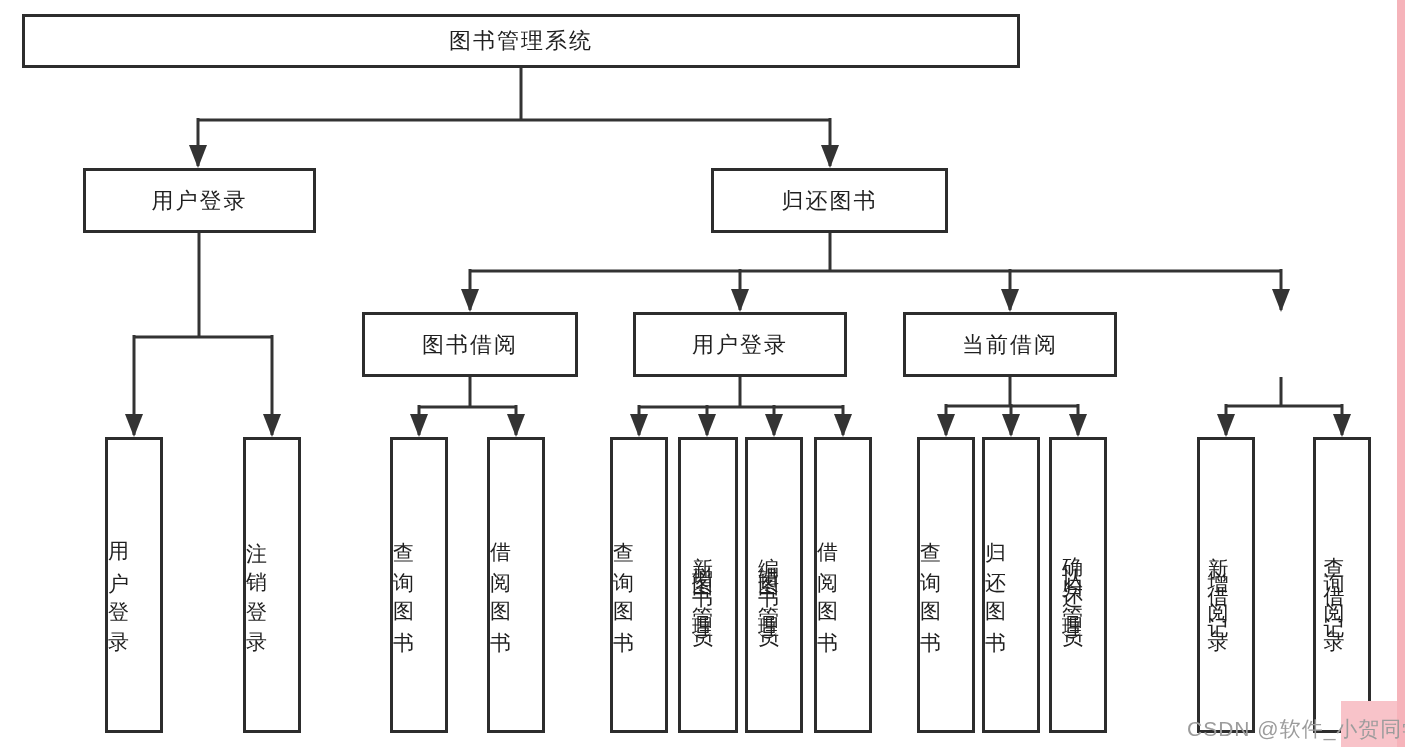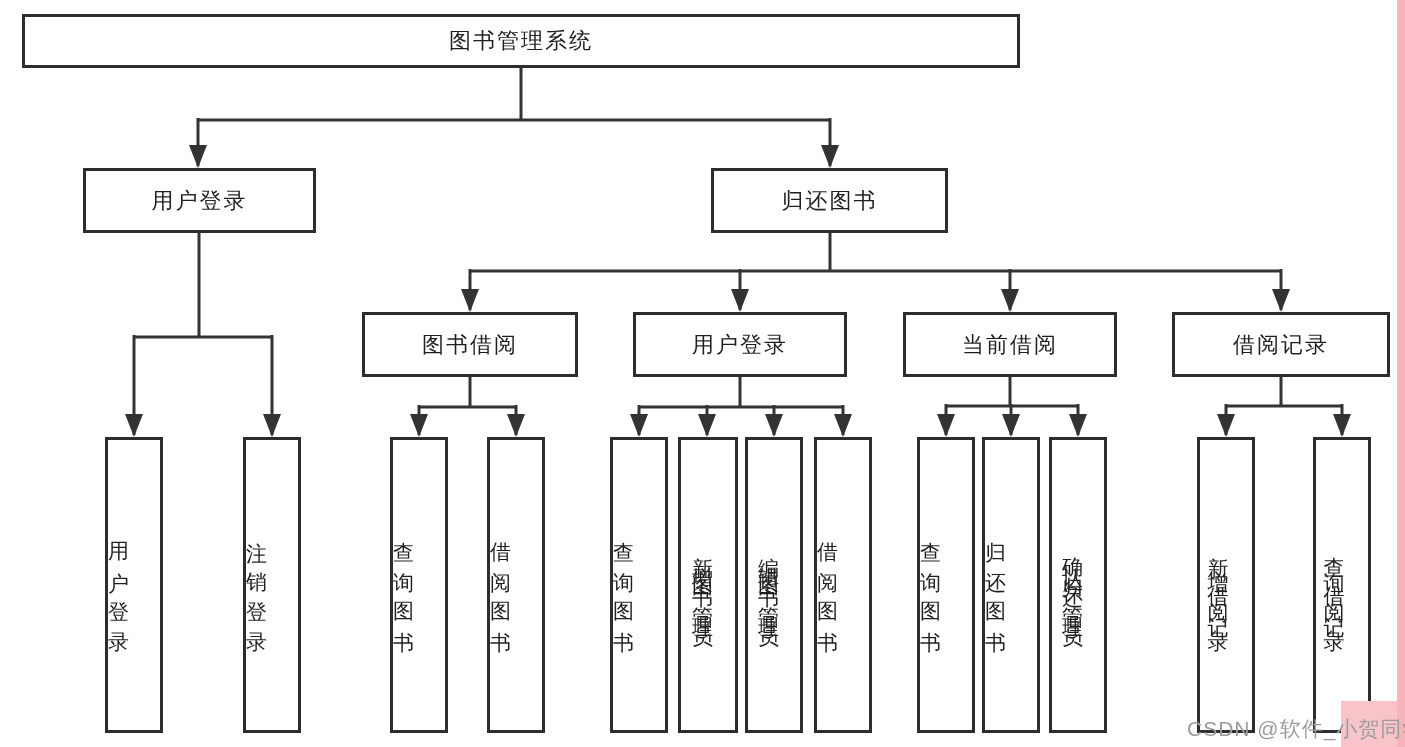--- a/index.html
+++ b/index.html
@@ -144,21 +144,20 @@
   </svg>
 
   <div class="node" style="left:22px;top:14px;width:998px;height:54px;">图书管理系统</div>
 
   <div class="node" style="left:83px;top:168px;width:233px;height:65px;">用户登录</div>
   <div class="node" style="left:711px;top:168px;width:237px;height:65px;">归还图书</div>
 
   <div class="node" style="left:362px;top:312px;width:216px;height:65px;">图书借阅</div>
   <div class="node" style="left:633px;top:312px;width:214px;height:65px;">用户登录</div>
   <div class="node" style="left:903px;top:312px;width:214px;height:65px;">当前借阅</div>
-  <div class="node" style="left:1172px;top:312px;width:218px;height:65px;">借阅记录</div>
 
   <div class="node vnode vshort" style="left:105px;top:437px;width:58px;height:296px;">
     <span>用户登录</span>
     </div>
   <div class="node vnode vshort" style="left:243px;top:437px;width:58px;height:296px;">
     <span>注销登录</span>
     </div>
 
   <div class="node vnode vshort" style="left:390px;top:437px;width:58px;height:296px;">
     <span>查询图书</span>

